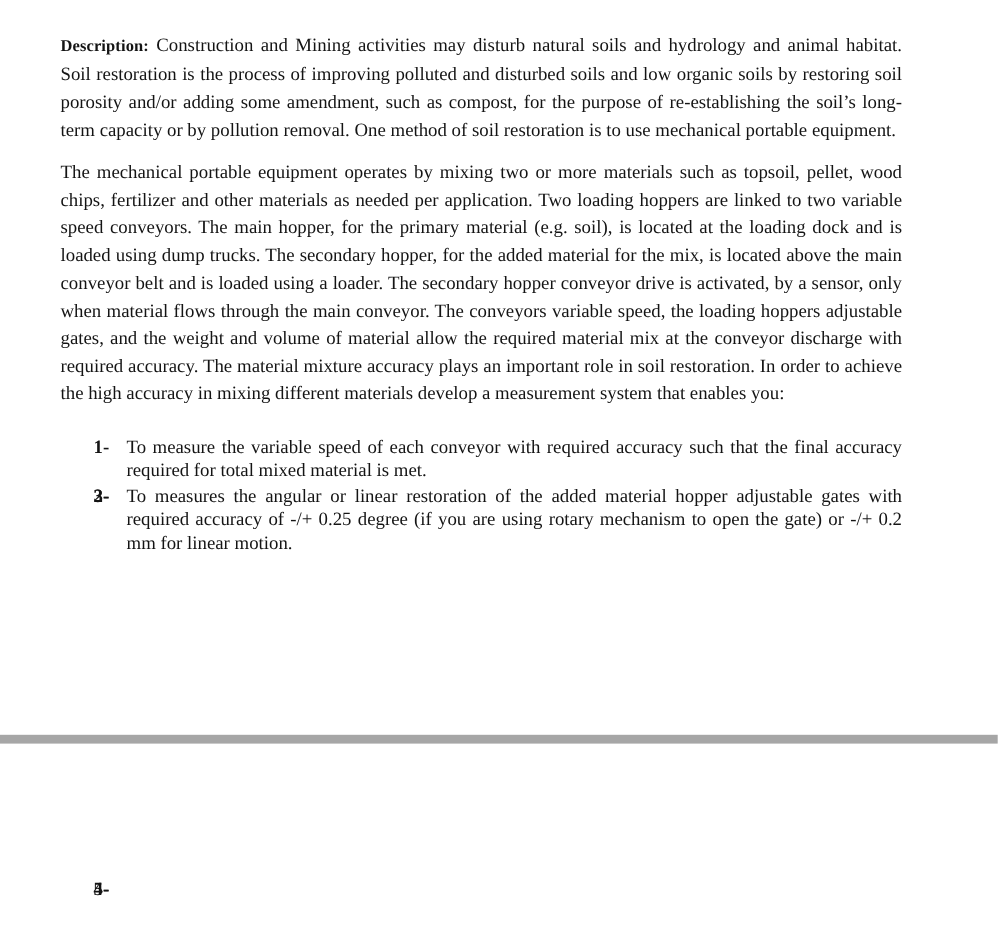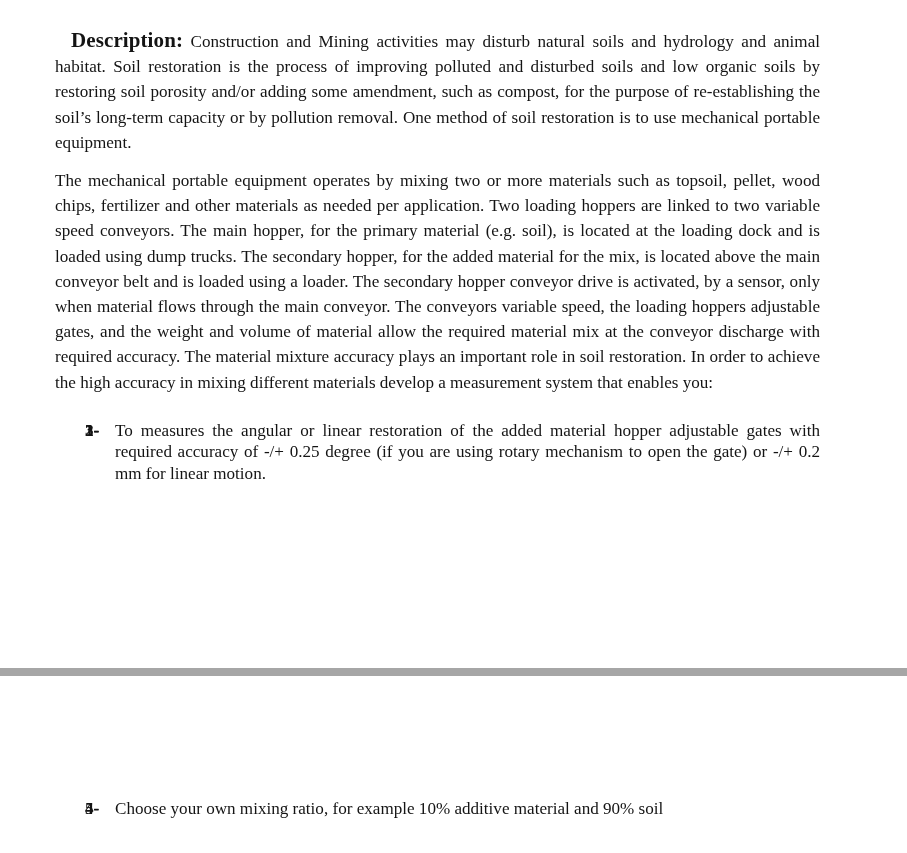--- a/index.html
+++ b/index.html
@@ -42,23 +42,22 @@
     -webkit-hyphens: none;
     hyphens: none;
   }
 
   .para.first {
     text-indent: 0;
   }
 
   .desc-label {
     font-weight: bold;
-    font-size: 21px;
+    font-size: 15px;
     letter-spacing: 0.1px;
-    margin-left: 16px;
   }
 
   
   .numlist {
     margin: 0;
     padding: 0;
     list-style: none;
   }
   .numlist.top {
     margin-top: 25px;
@@ -121,20 +120,21 @@
 
   <div class="page-top">
 
     <p class="para first"><span class="desc-label">Description:</span> <span>Construction and Mining activities may disturb natural soils and hydrology and animal habitat. Soil restoration is the process of improving polluted and disturbed soils and low organic soils by restoring soil porosity and/or adding some amendment, such as compost, for the purpose of re-establishing the soil’s long-term capacity or by pollution removal. One method of soil restoration is to use mechanical portable equipment.</span></p>
 
     <p class="para">The mechanical portable equipment operates by mixing two or more materials such as topsoil, pellet, wood chips, fertilizer and other materials as needed per application. Two loading hoppers are linked to two variable speed conveyors. The main hopper, for the primary material (e.g. soil), is located at the loading dock and is loaded using dump trucks. The secondary hopper, for the added material for the mix, is located above the main conveyor belt and is loaded using a loader. The secondary hopper conveyor drive is activated, by a sensor, only when material flows through the main conveyor. The conveyors variable speed, the loading hoppers adjustable gates, and the weight and volume of material allow the required material mix at the conveyor discharge with required accuracy. The material mixture accuracy plays an important role in soil restoration. In order to achieve the high accuracy in mixing different materials develop a measurement system that enables you:</p>
 
     <ol class="numlist top">
       <li>
         <span class="num">1-</span>
+        <span class="body">To measure the variable speed of each conveyor with required accuracy such that the final accuracy required for total mixed material is met.</span>
       </li>
       <li>
         <span class="num">2-</span>
       </li>
       <li>
         <span class="num">3-</span>
         <span class="body"><span>To measures the angular or linear restoration of </span><span class="bold-inline">the added material hopper</span><span> adjustable gates with required accuracy of  -/+ 0.25 degree (if you are using rotary mechanism to open the gate) or -/+ 0.2 mm for linear motion.</span></span>
       </li>
     </ol>
 
@@ -142,18 +142,17 @@
 
   <div class="page-divider"></div>
 
   <div class="page-bottom">
     <ol class="numlist">
       <li>
         <span class="num">4-</span>
       </li>
       <li>
         <span class="num">5-</span>
-        <span class="body nojust">Choose your own mixing ratio, for example 10%  additive material and 90% soil</span>
       </li>
     </ol>
   </div>
 
 </div>
 
 </body></html>

